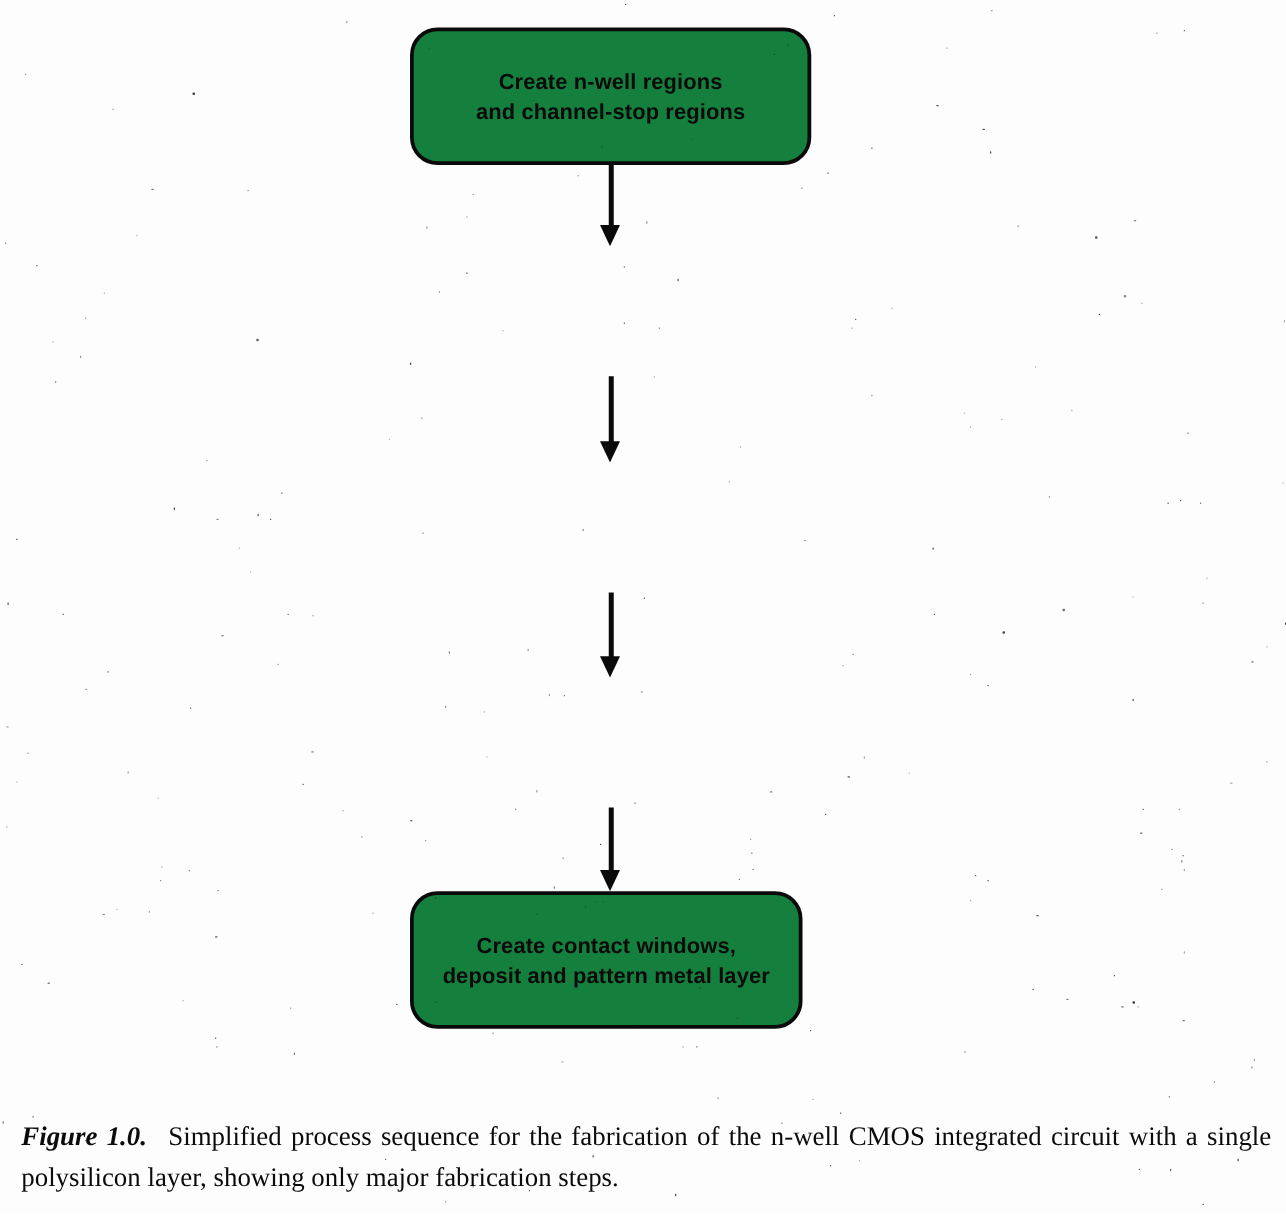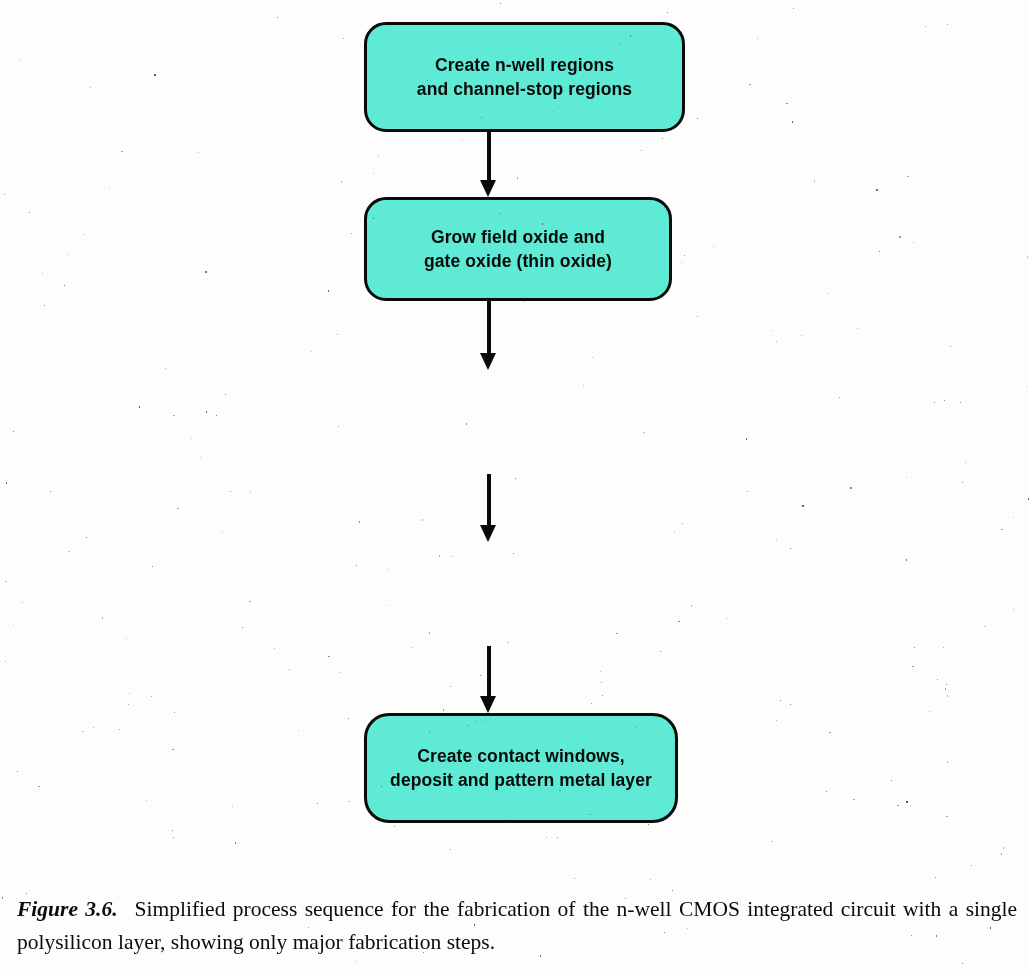--- a/index.html
+++ b/index.html
@@ -39,26 +39,25 @@
     width: 1029px;
     height: 860px;
     z-index: 2;
   }
 
   .node {
     position: absolute;
     box-sizing: border-box;
     border: 3.5px solid #0a0a0a;
     border-radius: 22px;
-    background: #5eead4;
+    background: #15803d;
     display: flex;
     align-items: center;
     justify-content: center;
     text-align: center;
-    margin-left: 36px;
   }
 
   .node-label {
     font-family: "Liberation Sans", sans-serif;
     font-weight: bold;
     font-size: 17.5px;
     line-height: 24px;
     color: #0a0a0a;
     letter-spacing: 0.1px;
     white-space: pre-line;
@@ -122,51 +121,47 @@
     <div class="node" style="left:328px; top:22px; width:321px; height:110px;">
       <div class="node-label">Create n-well regions
 and channel-stop regions</div>
     </div>
 
     <div class="connector" style="left:474px; top:132px; height:65px;">
       <div class="shaft" style="height:50px;"></div>
       <div class="head"></div>
     </div>
 
-    <div class="node" style="left:328px; top:197px; width:308px; height:104px;">
-      <div class="node-label">Grow field oxide and
-gate oxide (thin oxide)</div>
-    </div>
 
     <div class="connector" style="left:474px; top:301px; height:69px;">
       <div class="shaft" style="height:54px;"></div>
       <div class="head"></div>
     </div>
 
 
     <div class="connector" style="left:474px; top:474px; height:68px;">
       <div class="shaft" style="height:53px;"></div>
       <div class="head"></div>
     </div>
 
 
     <div class="connector" style="left:474px; top:646px; height:67px;">
       <div class="shaft" style="height:52px;"></div>
       <div class="head"></div>
     </div>
 
-    <div class="node" style="left:328px; top:713px; width:314px; height:110px;border-radius:25px;">
+    <div class="node" style="left:328px; top:713px; width:314px; height:110px;">
       <div class="node-label">Create contact windows,
 deposit and pattern metal layer</div>
     </div>
 
   </div>
 
   <div id="caption">
-    <span class="fig-num">Figure 3.6.</span><span class="cap-text">Simplified process sequence for the fabrication of the n-well CMOS integrated circuit with a single polysilicon layer, showing only major fabrication steps.</span>
+    <span class="fig-num">Figure 1.0.</span><span class="cap-text">Simplified process sequence for the fabrication of the n-well CMOS integrated circuit with a single polysilicon layer, showing only major fabrication steps.</span>
   </div>
 
   <div id="speckle">
       <div class="speck" style="left: 389px; top: 605px; width: 1px; height: 1px; opacity: 0.39;"></div>
       <div class="speck" style="left: 348px; top: 801px; width: 2px; height: 1px; opacity: 0.48;"></div>
       <div class="speck" style="left: 674px; top: 532px; width: 1px; height: 1px; opacity: 0.46;"></div>
       <div class="speck" style="left: 205px; top: 271px; width: 2px; height: 2px; opacity: 0.76;"></div>
       <div class="speck" style="left: 936px; top: 935px; width: 1px; height: 2px; opacity: 0.75;"></div>
       <div class="speck" style="left: 910px; top: 805px; width: 1px; height: 1px; opacity: 0.52;"></div>
       <div class="speck" style="left: 523px; top: 301px; width: 1px; height: 1px; opacity: 0.46;"></div>

